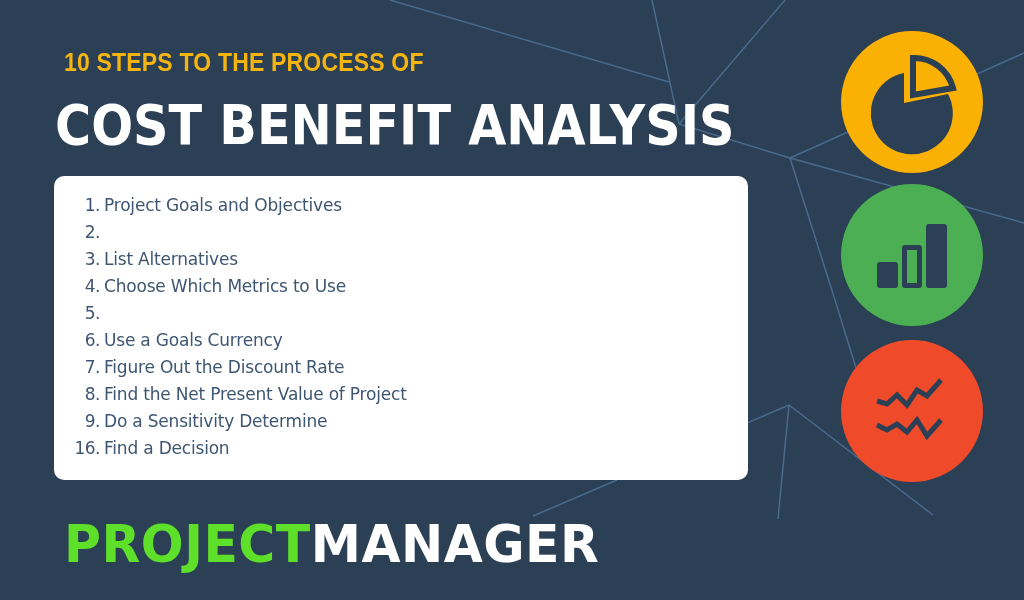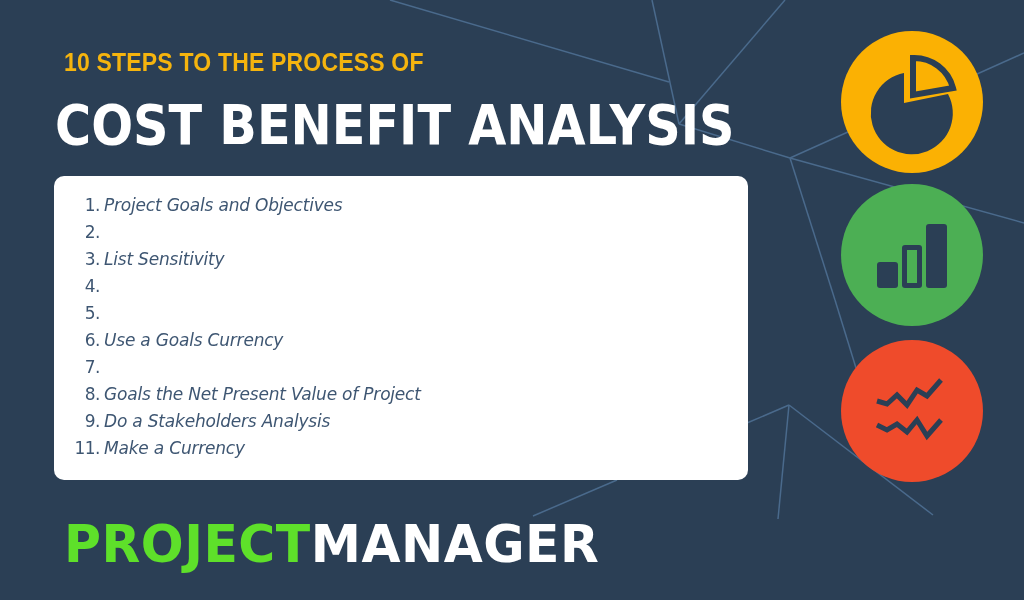--- a/index.html
+++ b/index.html
@@ -49,21 +49,21 @@
       height: 27px;
       font-family: "DejaVu Sans", sans-serif;
       font-size: 17px;
       color: #3e5672;
       white-space: nowrap;
     }
     .step-num {
       width: 50px; text-align: right; padding-right: 4px;
       letter-spacing: -0.5px;
     }
-    .step-label { letter-spacing: -0.2px; font-style: italic; }
+    .step-label { letter-spacing: -0.2px; }
     .icon-circle {
       position: absolute; width: 142px; height: 142px; border-radius: 50%;
     }
     .circle-pie { left: 841px; top: 31px; background: #fbb103; }
     .circle-bar { left: 841px; top: 184px; background: #4caf54; }
     .circle-trend { left: 841px; top: 340px; background: #ef4b2b; }
     .icon-circle svg { position: absolute; left: 0; top: 0; }
     .logo {
       position: absolute; left: 64px; top: 514px;
       font-family: "DejaVu Sans", sans-serif;
@@ -104,46 +104,48 @@
   <ol class="steps">
     <li class="step">
         <span class="step-num">1.</span>
         <span class="step-label">Project Goals and Objectives</span>
       </li>
     <li class="step">
         <span class="step-num">2.</span>
       </li>
     <li class="step">
         <span class="step-num">3.</span>
-        <span class="step-label">List Sensitivity</span>
+        <span class="step-label">List Alternatives</span>
       </li>
     <li class="step">
         <span class="step-num">4.</span>
+        <span class="step-label">Choose Which Metrics to Use</span>
       </li>
     <li class="step">
         <span class="step-num">5.</span>
       </li>
     <li class="step">
         <span class="step-num">6.</span>
         <span class="step-label">Use a Goals Currency</span>
       </li>
     <li class="step">
         <span class="step-num">7.</span>
+        <span class="step-label">Figure Out the Discount Rate</span>
       </li>
     <li class="step">
         <span class="step-num">8.</span>
-        <span class="step-label">Goals the Net Present Value of Project</span>
+        <span class="step-label">Find the Net Present Value of Project</span>
       </li>
     <li class="step">
         <span class="step-num">9.</span>
-        <span class="step-label">Do a Stakeholders Analysis</span>
+        <span class="step-label">Do a Sensitivity Determine</span>
       </li>
     <li class="step">
-        <span class="step-num">11.</span>
-        <span class="step-label">Make a Currency</span>
+        <span class="step-num">16.</span>
+        <span class="step-label">Find a Decision</span>
       </li>
   </ol>
 </div>
 
 <div class="icon-circle circle-pie">
   <svg width="142" height="142" viewBox="0 0 142 142">
 
     <path d="M 63 42 A 41 41 0 1 0 107 63 L 63 72 Z" fill="#2b3f55"></path>
 
     <path d="M 72 27 A 40 40 0 0 1 112 57 L 72 64 Z" fill="none" stroke="#2b3f55" stroke-width="6" stroke-linejoin="miter"></path>

